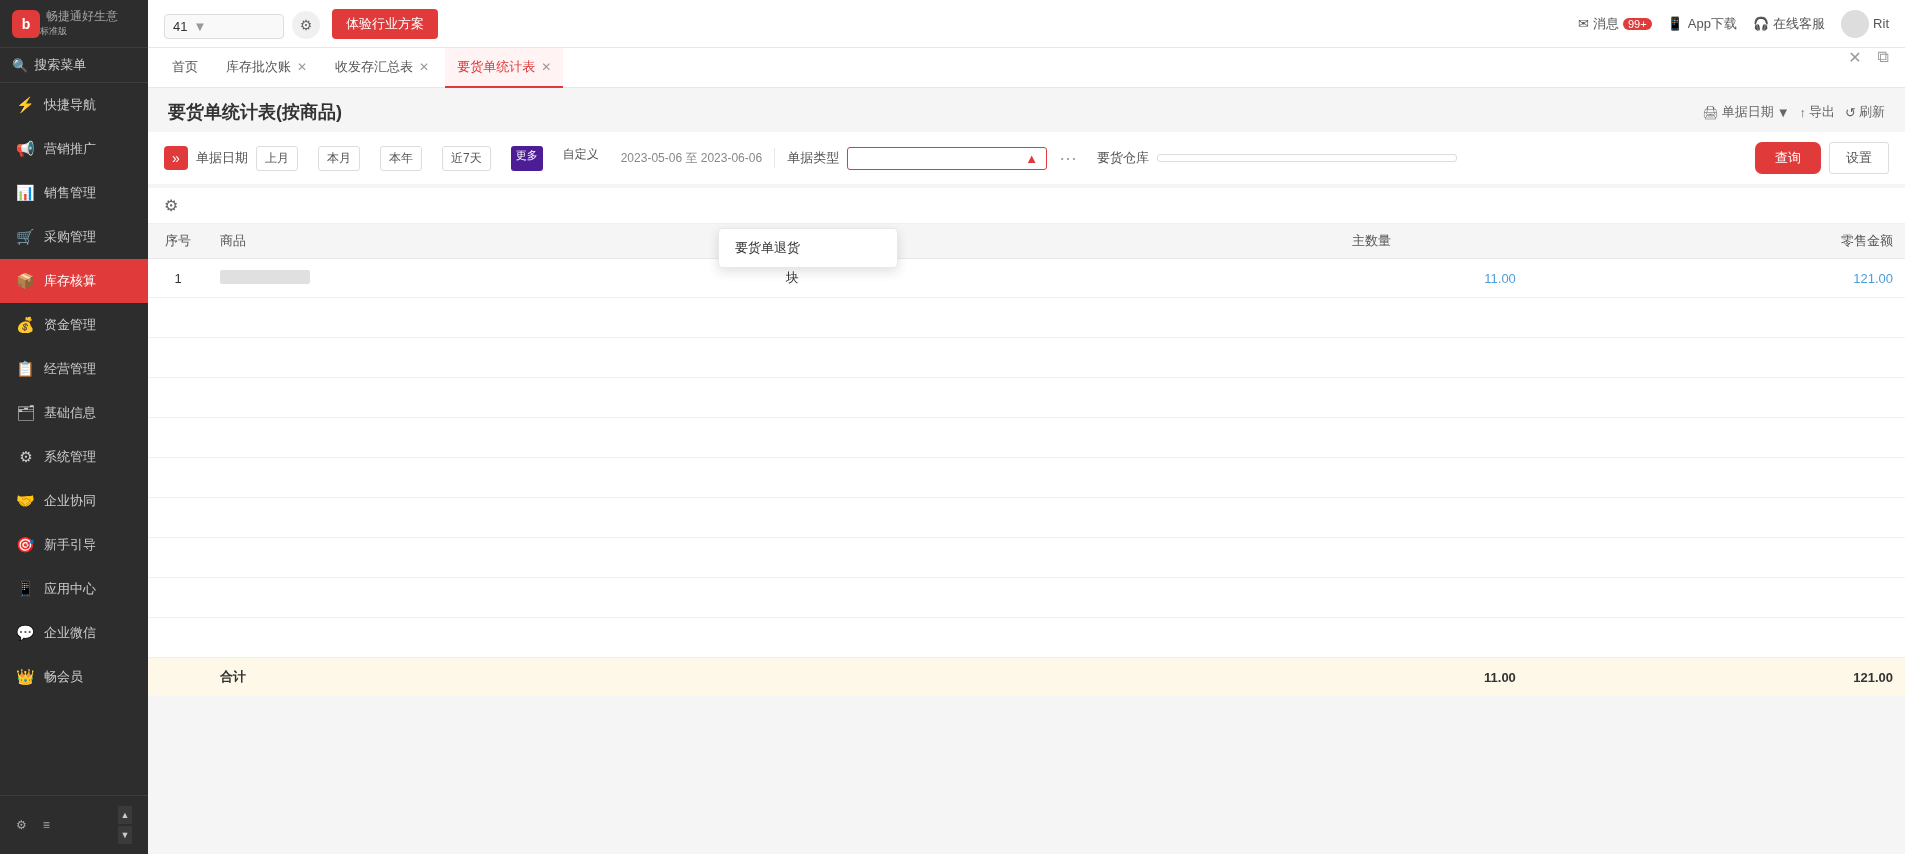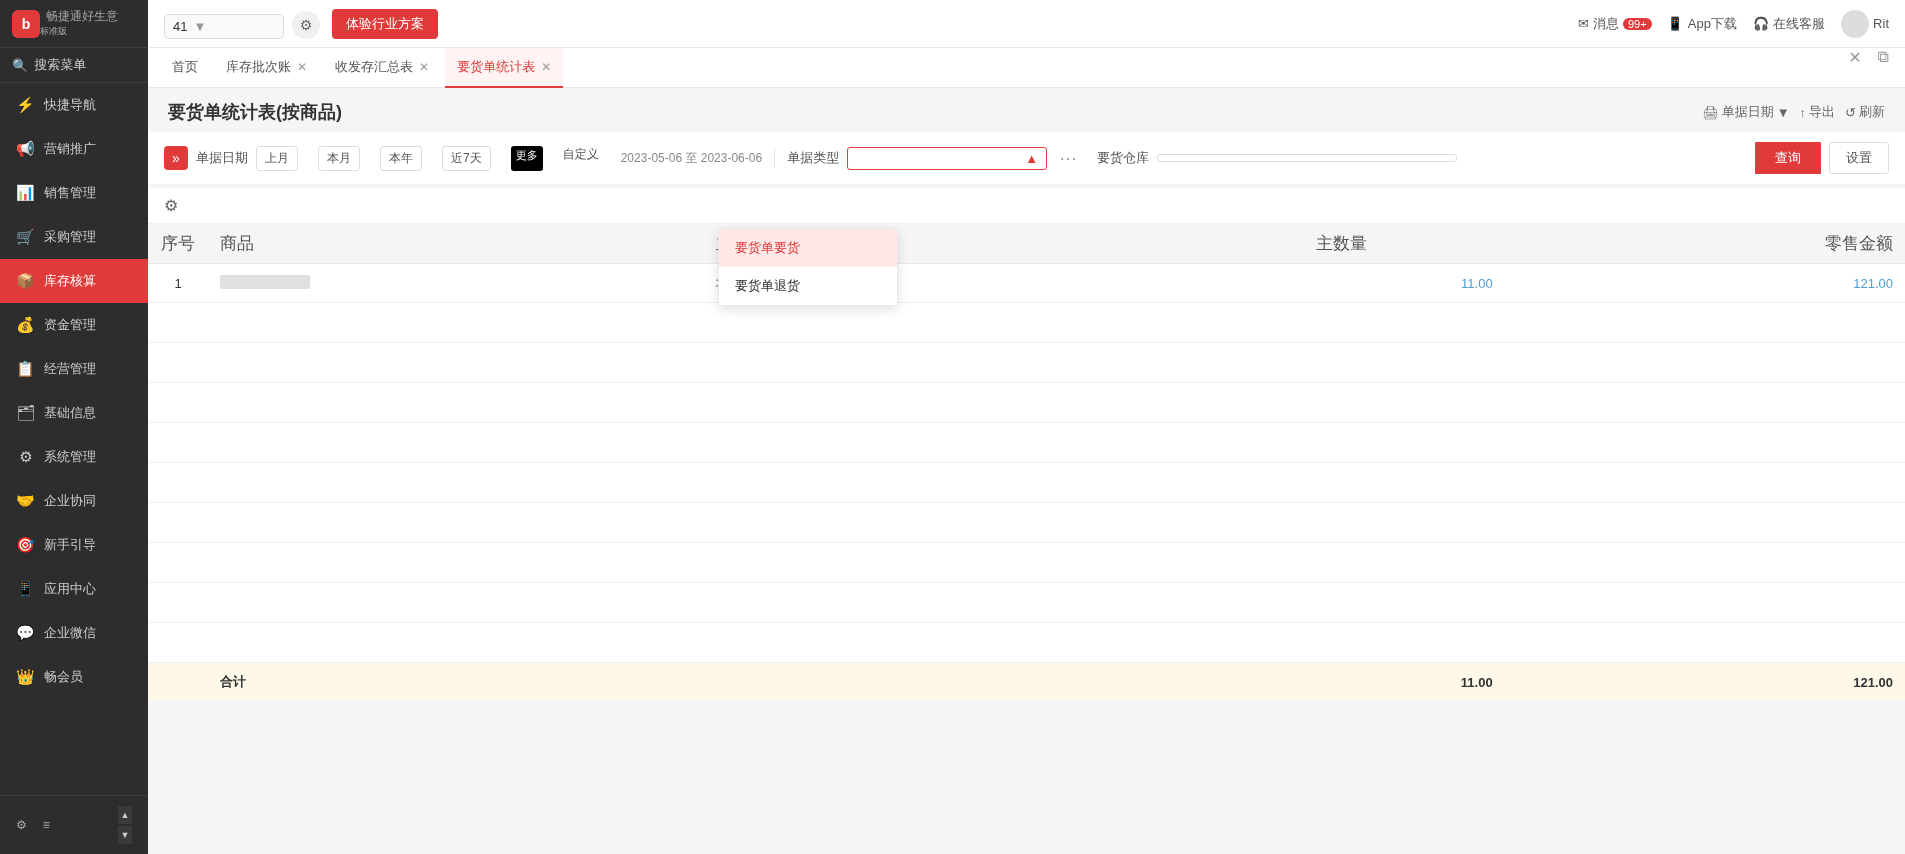--- a/index.html
+++ b/index.html
@@ -153,41 +153,41 @@
       cursor: pointer; font-size: 14px; flex-shrink: 0;
     }
     .filter-label { font-size: 13px; color: #555; white-space: nowrap; }
     .date-btns { display: flex; gap: 20px; flex-wrap: nowrap; }
     .date-btn {
       padding: 3px 8px; border: 1px solid #ddd; border-radius: 3px;
       font-size: 12px; color: #555; cursor: pointer; background: #fff;
       white-space: nowrap;
     }
     .date-badge {
-      background: #000000; color: #fff;
+      background: #4c1d95; color: #fff;
       border-radius: 3px; padding: 2px 5px;
       font-size: 11px; cursor: pointer;
     }
     .date-custom { color: #555; font-size: 12px; cursor: pointer; }
     .date-range { font-size: 12px; color: #888; margin-left: 14px; }
     .filter-divider { width: 1px; height: 20px; background: #e8e8e8; margin: 0 4px; }
     .filter-field-label { font-size: 13px; color: #555; white-space: nowrap; }
     .filter-select {
       display: flex; align-items: center;
       border: 1px solid #e03a3a; border-radius: 3px;
       padding: 3px 8px; font-size: 13px;
       cursor: pointer; background: #fff;
       min-width: 200px; position: relative;
     }
     .filter-select .chevron-up { margin-left: auto; color: #e03a3a; }
     .filter-more { color: #999; font-size: 18px; cursor: pointer; margin-left: 4px; }
     .filter-right { margin-left: auto; display: flex; gap: 8px; }
     .btn-query {
       background: #e03a3a; color: #fff;
-      border: none; border-radius: 1px;
+      border: none; border-radius: 7px;
       padding: 6px 20px; font-size: 13px; cursor: pointer;
     }
     .btn-settings {
       background: #fff; color: #555;
       border: 1px solid #ddd; border-radius: 3px;
       padding: 6px 16px; font-size: 13px; cursor: pointer;
     }
 
     
     .dropdown-overlay {
@@ -217,21 +217,21 @@
       padding: 8px 16px;
       border-bottom: 1px solid #f0f0f0;
     }
     .settings-icon-btn { color: #666; font-size: 16px; cursor: pointer; }
     table {
       width: 100%; border-collapse: collapse;
     }
     thead th {
       background: #f5f5f5;
       padding: 8px 12px;
-      font-size: 17px; color: #555;
+      font-size: 13px; color: #555;
       font-weight: normal;
       border-bottom: 1px solid #e8e8e8;
       text-align: left;
       white-space: nowrap;
     }
     thead th:first-child { text-align: center; width: 60px; }
     tbody td {
       padding: 10px 12px;
       font-size: 13px; color: #333;
       border-bottom: 1px solid #f0f0f0;
@@ -519,15 +519,14 @@
             <td style="text-align:right;">121.00</td>
           </tr>
         </tfoot>
       </table>
     </div>
 
   </div>
 </div>
 
 <div class="dropdown-overlay">
-  <div class="dropdown-item selected">要货单要货</div>
   <div class="dropdown-item">要货单退货</div>
 </div>
 
 </body></html>

